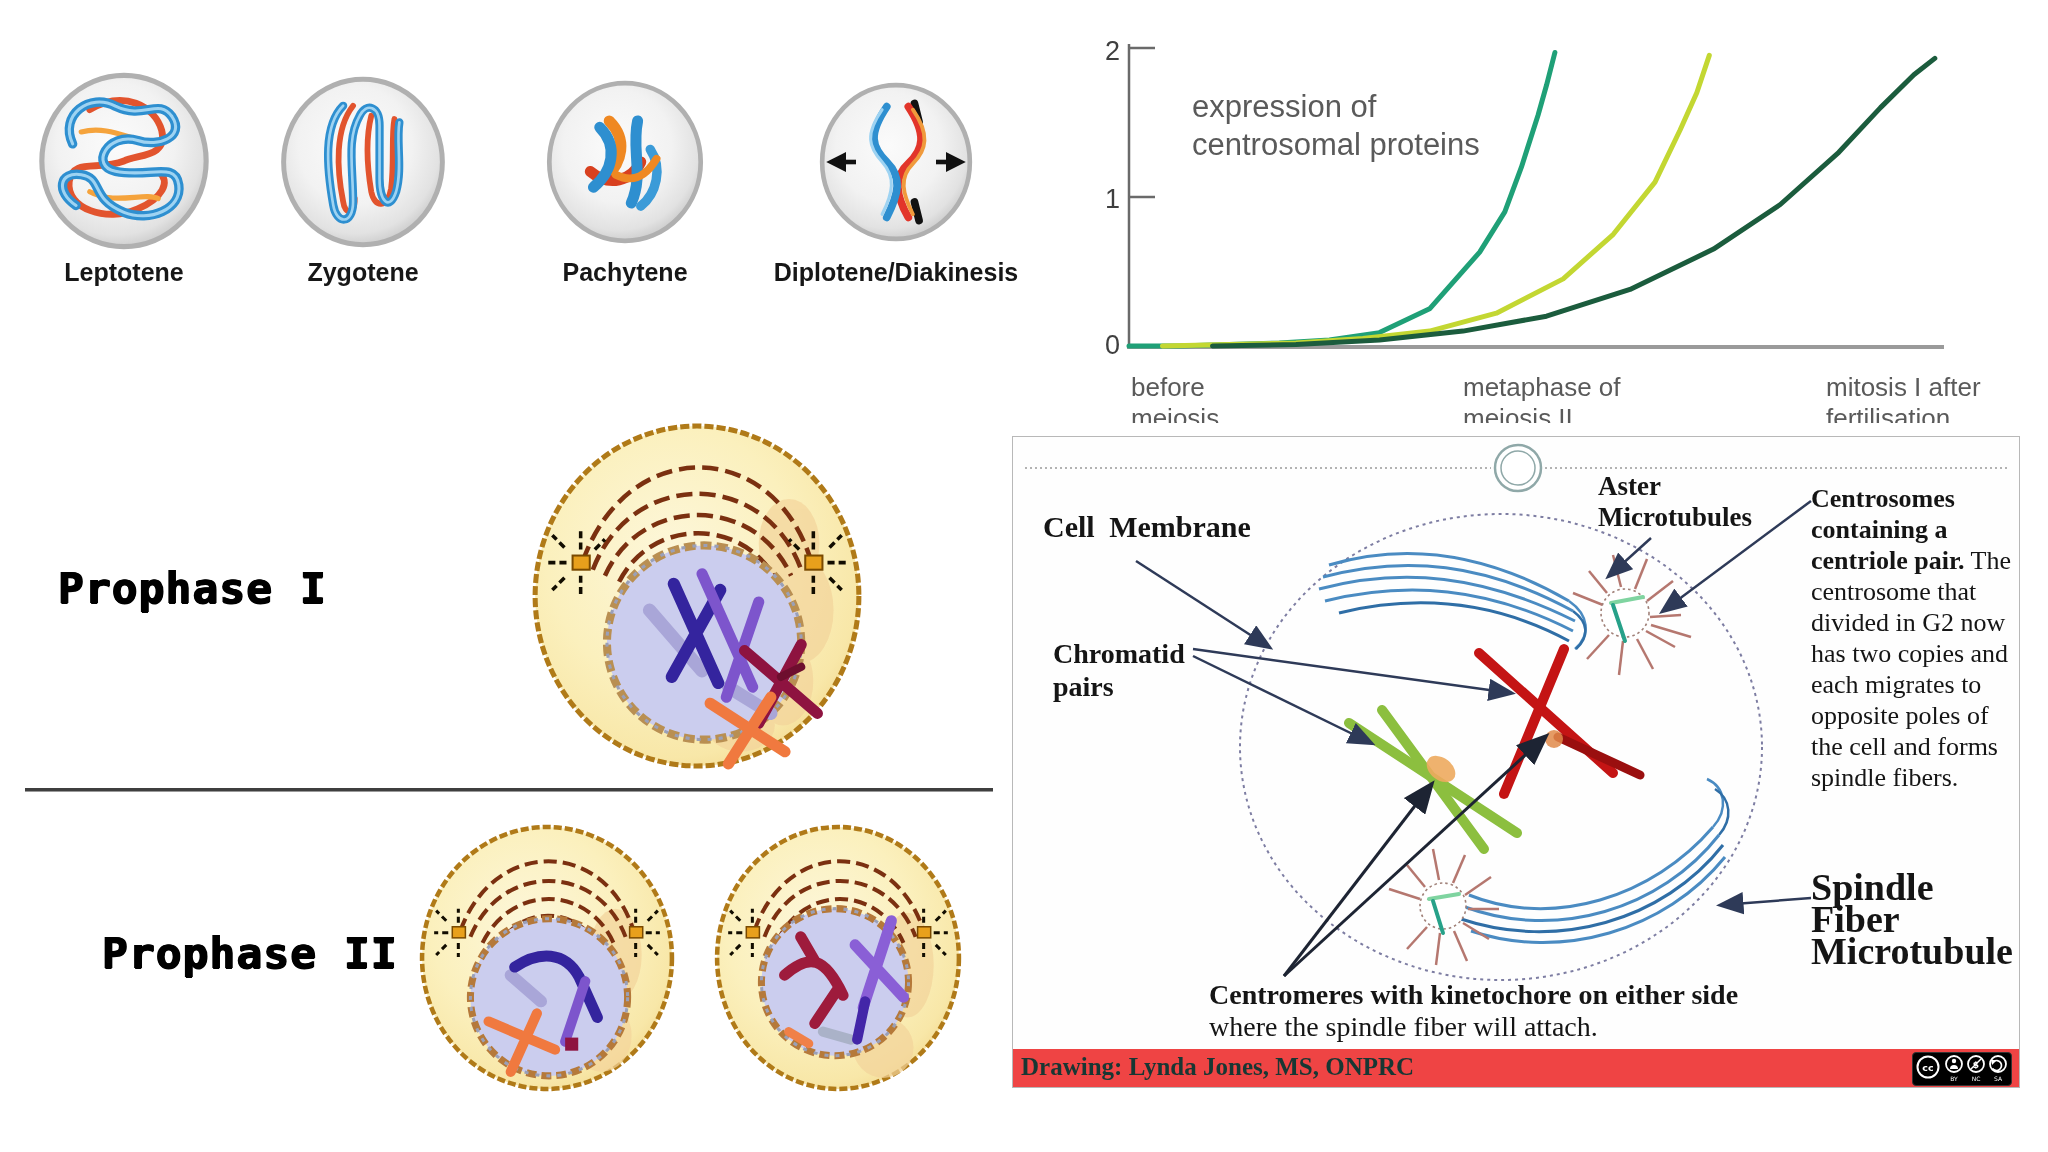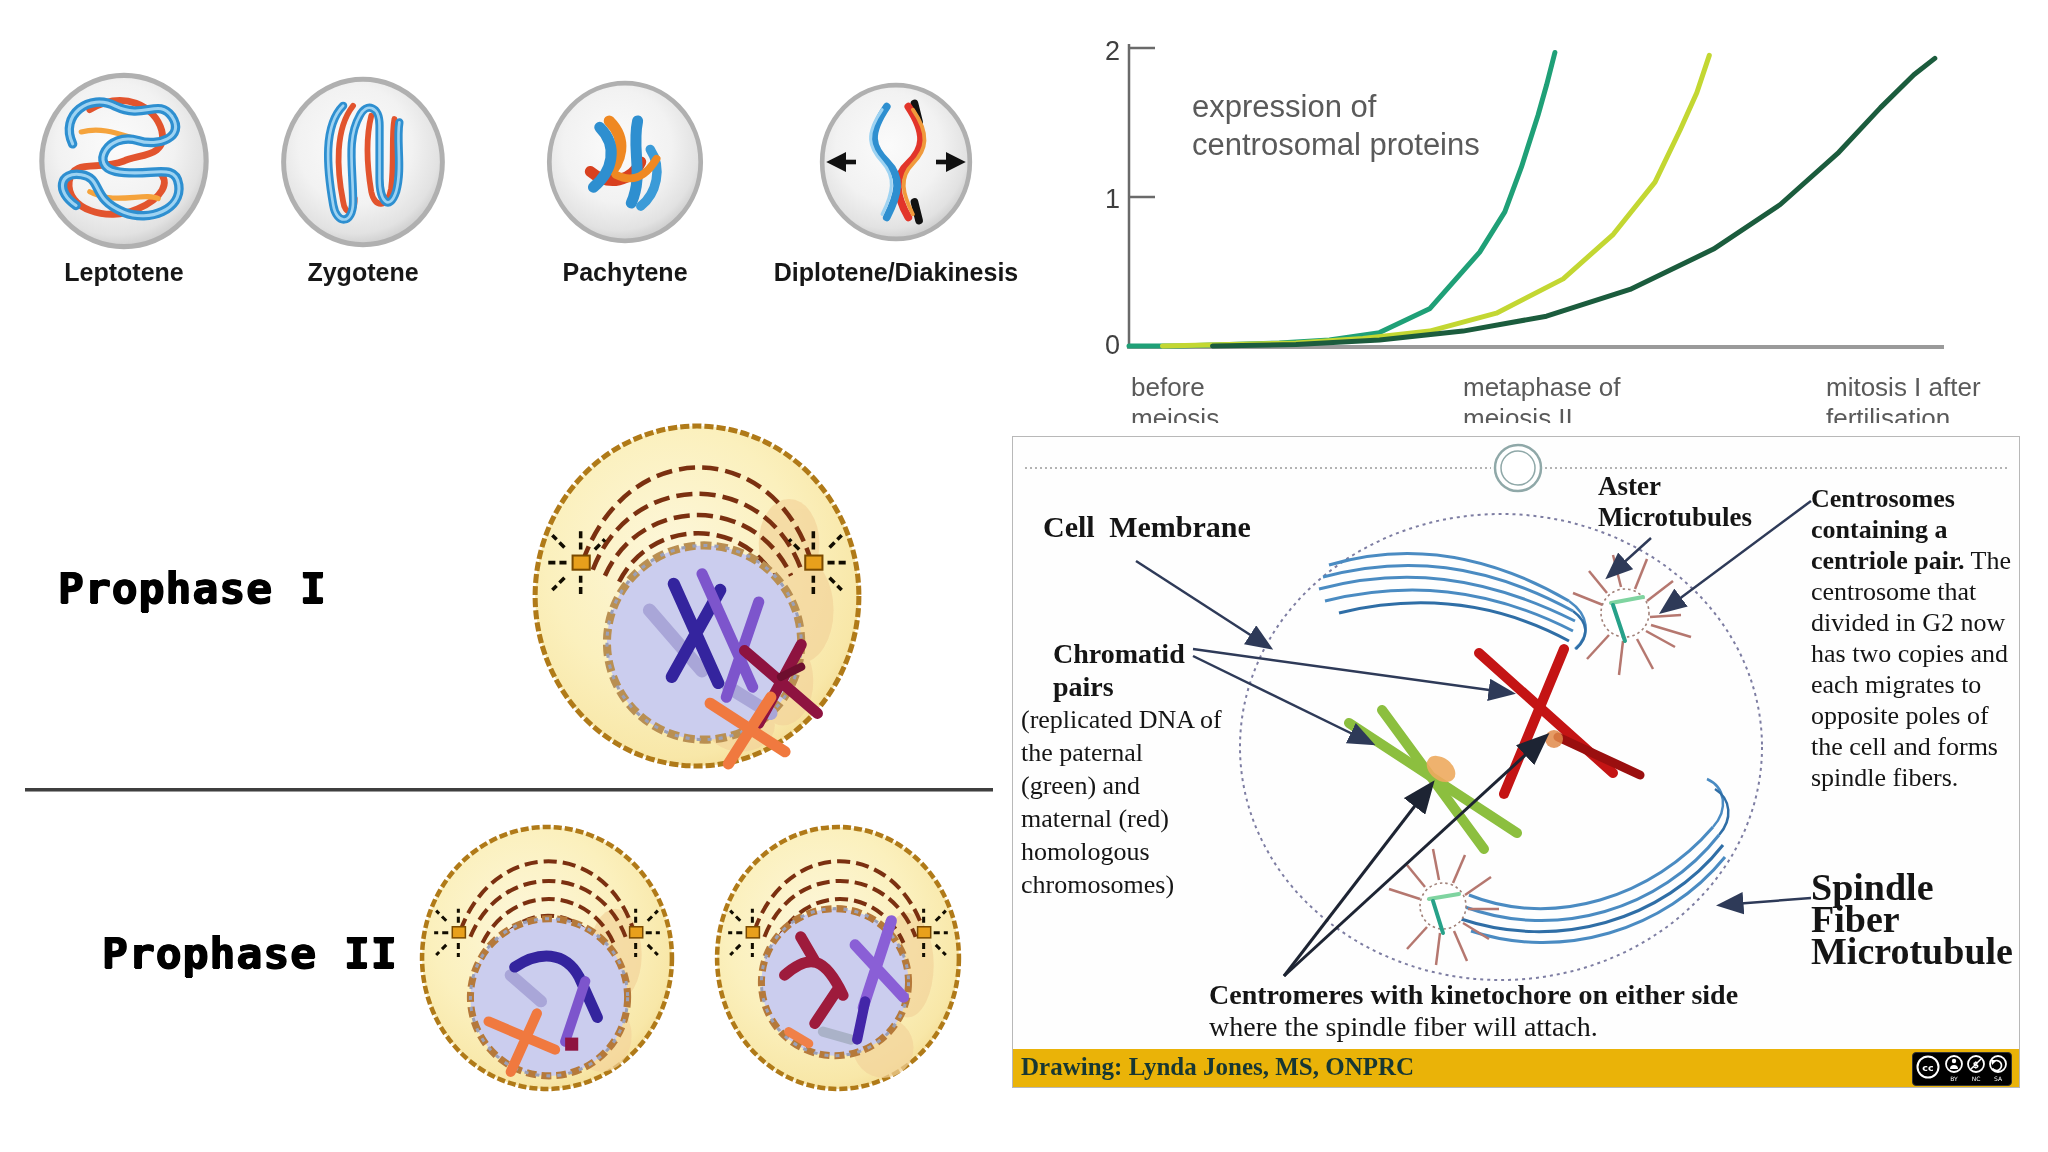--- a/index.html
+++ b/index.html
@@ -410,28 +410,27 @@
 
     <div class="dlabel cell-membrane">Cell Membrane</div>
     <div class="dlabel aster">Aster Microtubules</div>
     <div class="dlabel centro-col">
       <span class="b">Centrosomes containing a centriole pair.</span>
       <span>The centrosome that divided in G2 now has two copies and each migrates to opposite poles of the cell and forms spindle fibers.</span>
     </div>
     <div class="dlabel spindle">Spindle Fiber Microtubule</div>
     <div class="dlabel chromatid">
       <div class="b">Chromatid pairs</div>
-      <div>(replicated DNA of the paternal (green) and maternal (red) homologous chromosomes)</div>
     </div>
     <div class="dlabel centromeres">
       <div class="b">Centromeres with kinetochore on either side</div>
       <div>where the spindle fiber will attach.</div>
     </div>
 
-    <div class="footer-bar" style="background: #eab308;">
+    <div class="footer-bar" style="background: #ef4444;">
       <div class="credit">Drawing: Lynda Jones, MS, ONPRC</div>
       <div class="cc-badge" title="">
         <svg width="96" height="30" viewBox="0 0 96 30">
           <g fill="none" stroke="#fff">
             <circle cx="15" cy="14" r="10.5" stroke-width="2"></circle>
             <circle cx="41" cy="11" r="8" stroke-width="1.8"></circle>
             <circle cx="63" cy="11" r="8" stroke-width="1.8"></circle>
             <circle cx="85" cy="11" r="8" stroke-width="1.8"></circle>
           </g>
           <text x="15" y="17.5" font-size="9.5" font-weight="bold" fill="#fff" text-anchor="middle" font-family="DejaVu Sans, sans-serif">cc</text>

